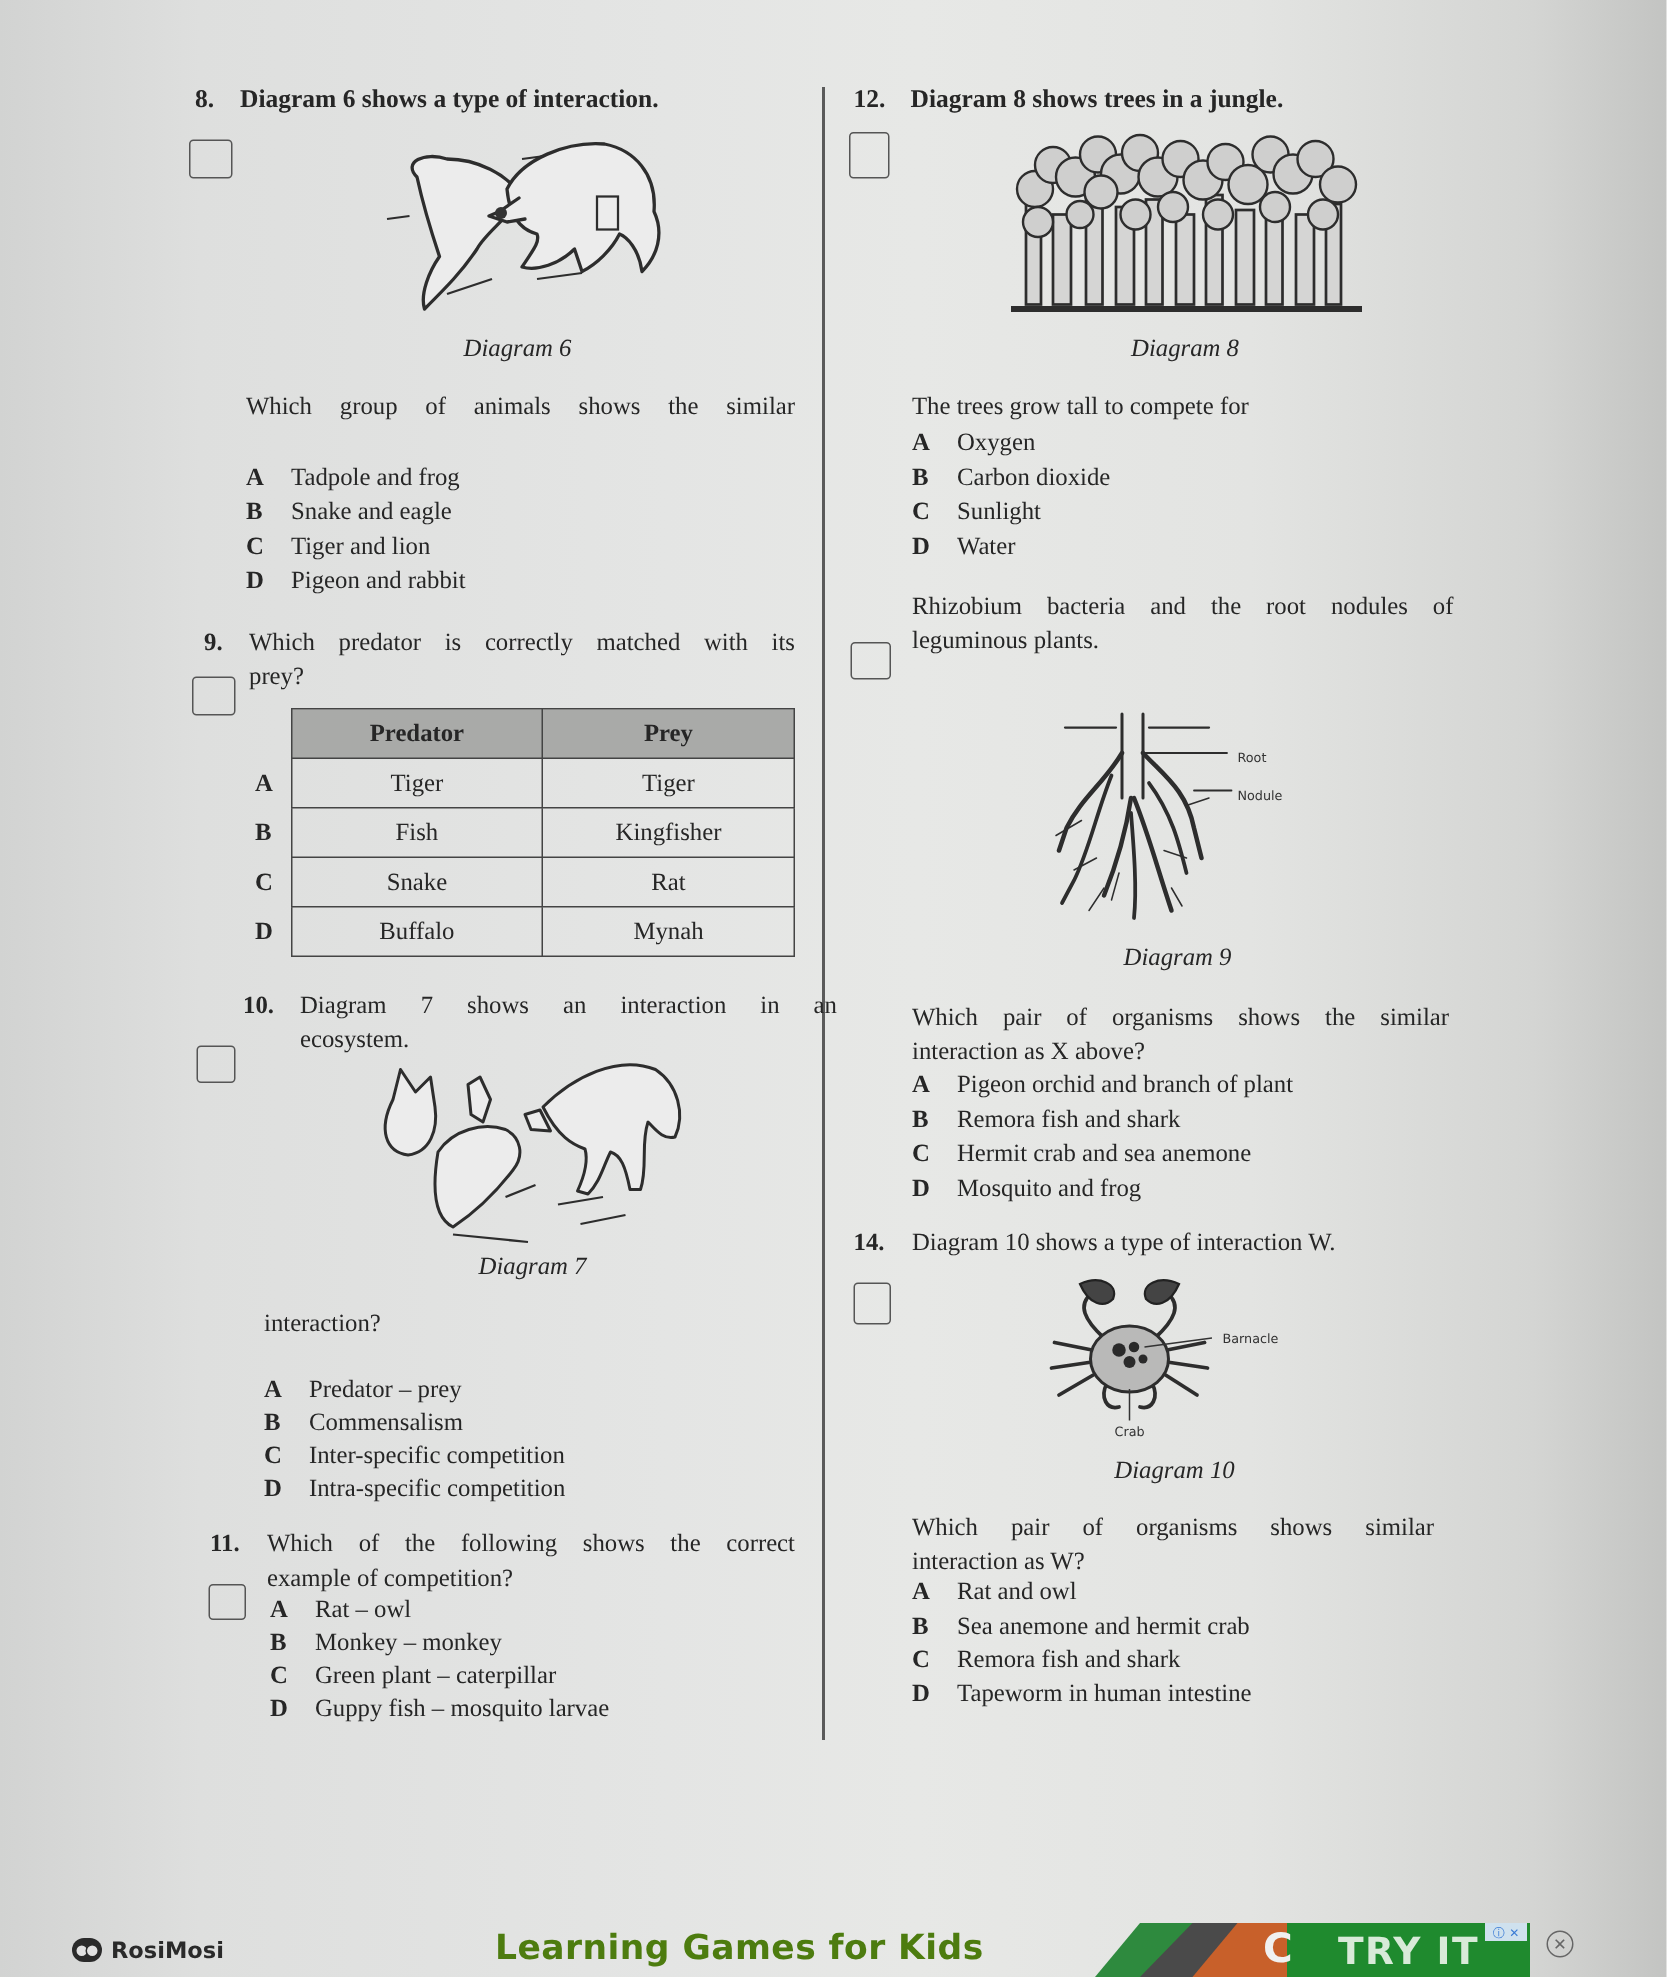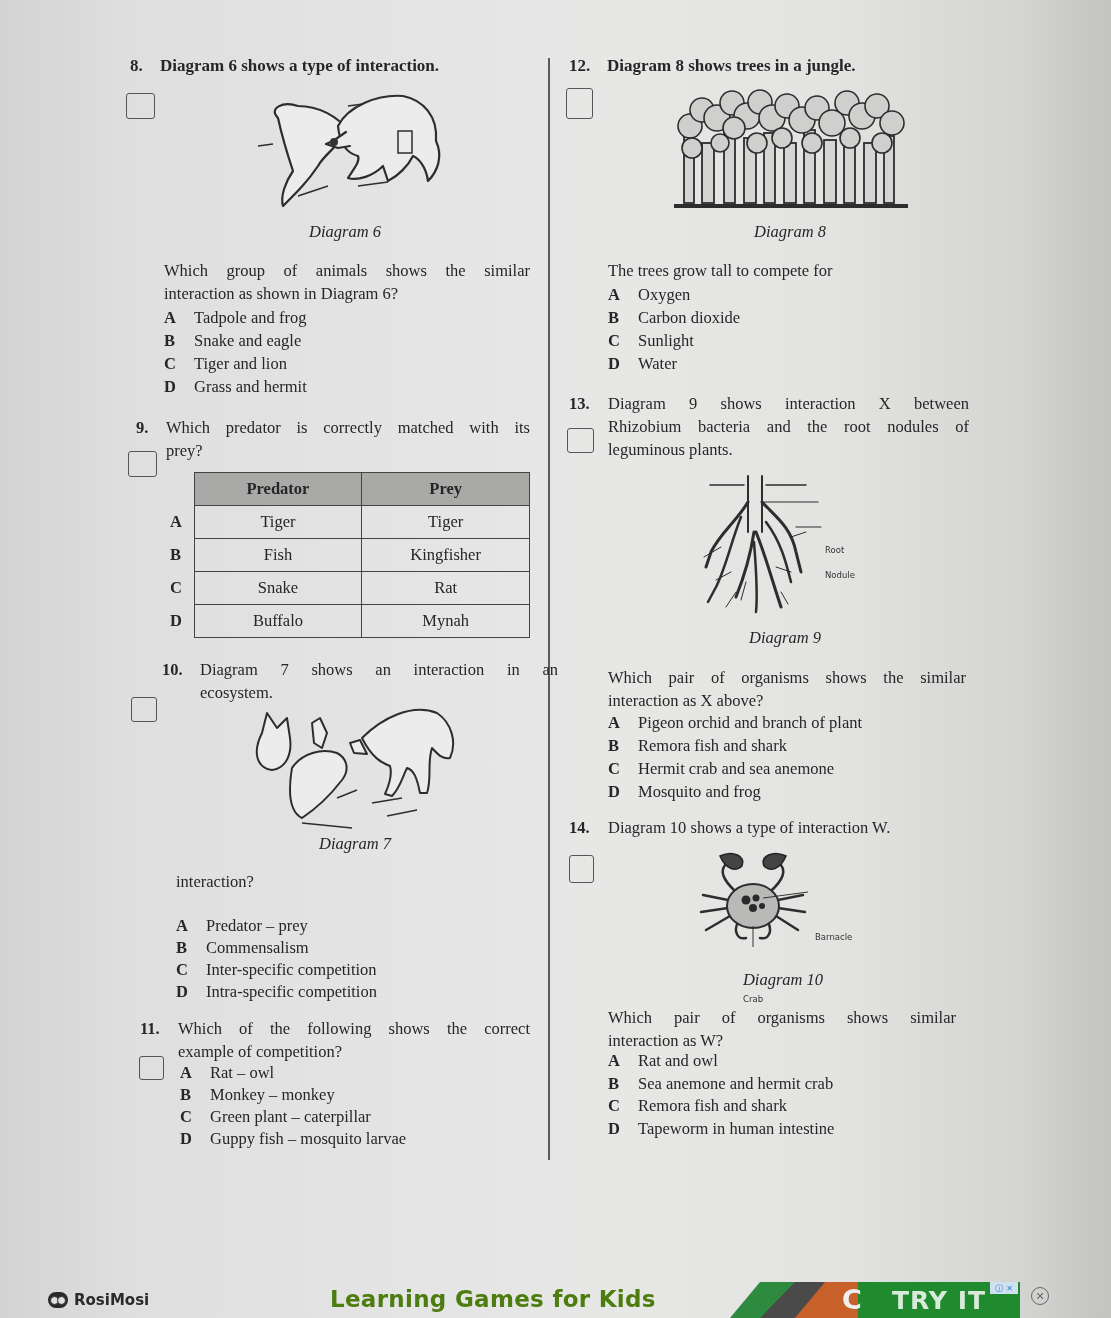--- a/index.html
+++ b/index.html
@@ -3,21 +3,21 @@
 <meta charset="utf-8">
 <style>
   * { box-sizing: border-box; margin: 0; padding: 0; }
   html, body { width: 1111px; height: 1318px; overflow: hidden; }
   body {
     position: relative;
     background: linear-gradient(90deg, #d2d3d2 0%, #dedfde 12%, #e4e5e4 40%, #e7e8e6 55%, #e3e4e2 75%, #d4d5d3 92%, #c3c4c2 100%);
     font-family: "Liberation Serif", "DejaVu Serif", serif;
     color: #262626;
   }
-  .abs { position: absolute; margin-top: 44px; }
+  .abs { position: absolute; }
   .divider { position: absolute; left: 548px; top: 58px; width: 1.5px; height: 1102px; background: #5a5a5a; }
   .qtitle { position: absolute; font-size: 17px; font-weight: bold; white-space: nowrap; }
   .qtitle .num { display: inline-block; width: 38px; }
   .para { position: absolute; font-size: 16.5px; line-height: 23px; text-align: justify; text-align-last: left; }
   .answer-box { position: absolute; width: 28px; height: 25px; border: 1.6px solid #555; border-radius: 3px; background: transparent; }
   .options { position: absolute; font-size: 16.5px; line-height: 23px; }
   .opt { display: flex; white-space: nowrap; }
   .opt .letter { font-weight: bold; width: 30px; }
   .caption { position: absolute; font-style: italic; font-size: 16.5px; text-align: center; }
   .diagram { position: absolute; }
@@ -61,38 +61,37 @@
         <path d="M110 20 L 125 18"></path>
       <rect x="160" y="45" width="14" height="22"></rect>
     </g>
     <circle cx="96" cy="56" r="4" fill="#333"></circle>
   </svg>
 </div>
 <div class="caption" style="left:290px; top:222px; width:110px;">Diagram 6</div>
 
 <div class="para" style="left:164px; top:259px; width:366px;">
   <div style="text-align:justify; text-align-last:justify;">Which group of animals shows the similar</div>
-  <div>interaction as shown in Diagram 6?</div>
 </div>
 <div class="options" style="left:164px; top:306px;">
   <div class="opt">
       <span class="letter">A</span>
       <span>Tadpole and frog</span>
     </div>
   <div class="opt">
       <span class="letter">B</span>
       <span>Snake and eagle</span>
     </div>
   <div class="opt">
       <span class="letter">C</span>
       <span>Tiger and lion</span>
     </div>
   <div class="opt">
       <span class="letter">D</span>
-      <span>Grass and hermit</span>
+      <span>Pigeon and rabbit</span>
     </div>
 </div>
 
 <div class="para" style="left:136px; top:416px; width:394px;">
   <div style="display:flex;">
     <span style="font-weight:bold; width:30px;">9.</span>
     <span style="flex:1; text-align:justify; text-align-last:justify;">Which predator is correctly matched with its</span>
   </div>
   <div style="padding-left:30px;">prey?</div>
 </div>
@@ -267,24 +266,20 @@
       <span class="letter">C</span>
       <span>Sunlight</span>
     </div>
   <div class="opt">
       <span class="letter">D</span>
       <span>Water</span>
     </div>
 </div>
 
 <div class="para" style="left:569px; top:392px; width:400px;">
-  <div style="display:flex;">
-    <span style="font-weight:bold; width:39px;">13.</span>
-    <span style="flex:1; text-align:justify; text-align-last:justify;">Diagram 9 shows interaction X between</span>
-  </div>
   <div style="padding-left:39px; text-align:justify; text-align-last:justify;">Rhizobium bacteria and the root nodules of</div>
   <div style="padding-left:39px;">leguminous plants.</div>
 </div>
 <div class="answer-box" style="left:567px; top:428px; width:27px; height:25px;"></div>
 <div class="diagram" style="left:696px; top:472px; width:180px; height:148px;">
   <svg width="180" height="148" viewBox="0 0 180 148">
     <g stroke="#2d2d2d" fill="none" stroke-linecap="round">
       <path d="M14 13 L 48 13" stroke-width="1.5"></path>
         <path d="M70 13 L 110 13" stroke-width="1.5"></path>
       <path d="M52 4 L 52 60" stroke-width="2"></path>

